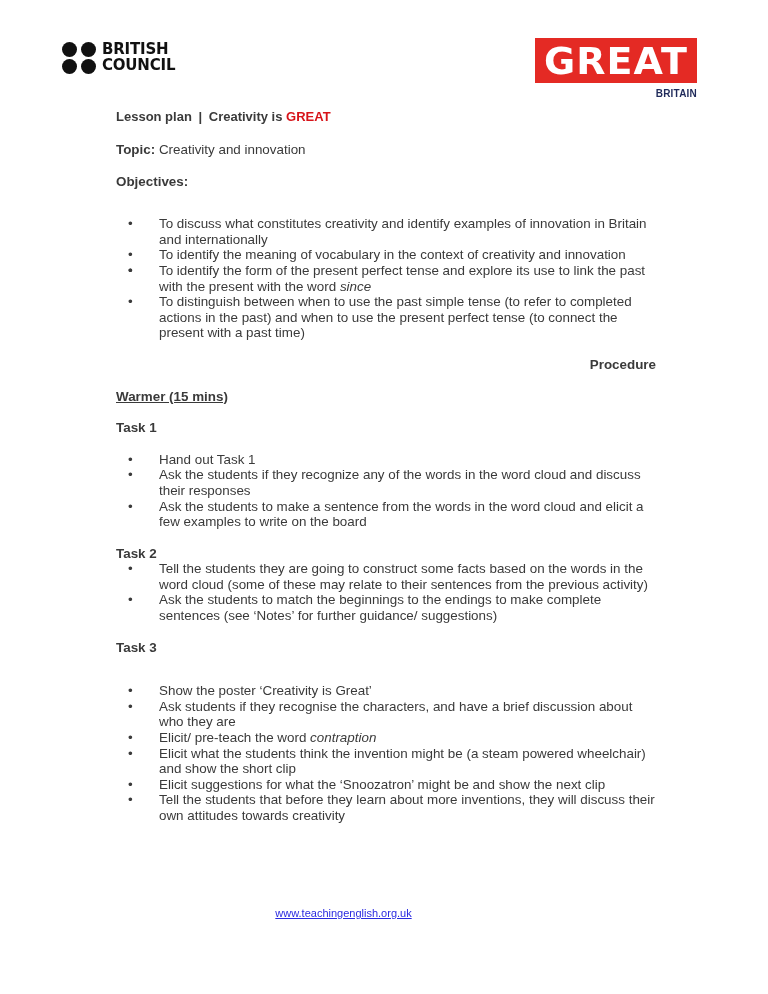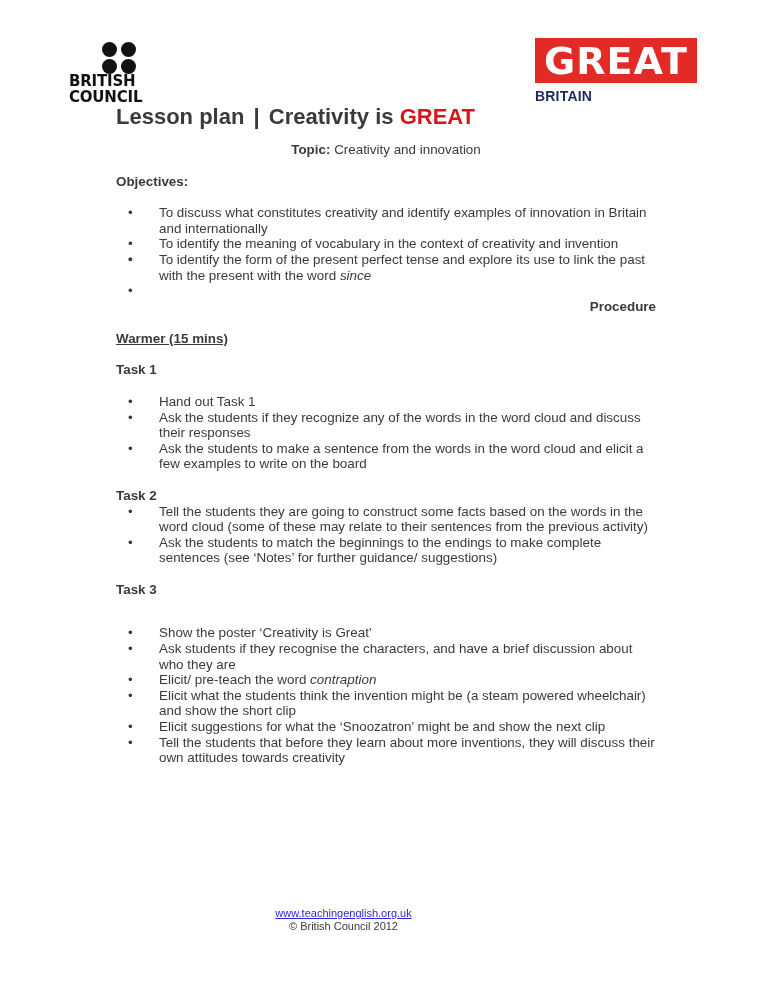--- a/index.html
+++ b/index.html
@@ -16,25 +16,24 @@
       color: #3a3a3a;
     }
     .page {
       position: absolute;
       left: 0; top: 0;
       width: 768px; height: 994px;
     }
     
     .bc-logo {
       position: absolute;
-      left: 69px;
+      left: 62px;
       top: 42px;
       display: flex;
-      align-items: flex-end;
-      flex-direction: column;
+      align-items: flex-start;
     }
     .bc-dots {
       display: grid;
       grid-template-columns: 15px 15px;
       grid-template-rows: 15px 15px;
       gap: 2px 4px;
       margin-right: 6px;
     }
     .bc-dot {
       width: 15px; height: 15px;
@@ -63,46 +62,46 @@
       height: 45px;
       display: flex;
       align-items: center;
       justify-content: center;
       font-family: "DejaVu Sans", sans-serif;
       font-weight: bold;
       font-size: 38px;
       letter-spacing: 1px;
     }
     .great-sub {
-      text-align: left;
+      text-align: right;
       font-family: "Liberation Sans", sans-serif;
       font-weight: bold;
-      font-size: 14px;
+      font-size: 10px;
       color: #1f2a5a;
       margin-top: 5px;
       letter-spacing: 0.2px;
     }
     
     .content {
       position: absolute;
       left: 116px;
       top: 106px;
       width: 540px;
       font-size: 13.4px;
       line-height: 15.6px;
     }
     .title {
-      font-size: 22px;
+      font-size: 13px;
       font-weight: bold;
       color: #3a3a3a;
       margin: 0 0 14px 0;
       line-height: 22px;
     }
     .title .red { color: #d7141a; }
-    .para { margin: 0; text-align: center; }
+    .para { margin: 0; }
     .bold { font-weight: bold; }
     .heading {
       font-weight: bold;
       margin: 0;
     }
     ul.bullets {
       list-style: none;
       padding: 0;
       margin: 0;
     }
@@ -163,28 +162,28 @@
       <span style="margin:0 3px;">|</span>
       <span>Creativity is</span>
       <span class="red">GREAT</span>
     </div>
 
     <p class="para" style="margin-bottom:16px;">
       <span class="bold">Topic:</span>
       <span>Creativity and innovation</span>
     </p>
 
-    <p class="heading" style="margin-bottom:16px;">Objectives:</p>
+    <p class="heading" style="margin-bottom:27px;">Objectives:</p>
 
     <ul class="bullets" style="margin-bottom:16px;">
       <li><span class="dot">•</span><span>To discuss what constitutes creativity and identify examples of innovation in Britain and internationally</span></li>
-      <li><span class="dot">•</span><span>To identify the meaning of vocabulary in the context of creativity and invention</span></li>
+      <li><span class="dot">•</span><span>To identify the meaning of vocabulary in the context of creativity and innovation</span></li>
       <li><span class="dot">•</span></li>
       <li><span class="dot">•</span><span>To identify the form of the present perfect tense and explore its use to link the past with the present with the word </span><em>since</em></li>
-      <li><span class="dot">•</span></li>
+      <li><span class="dot">•</span><span>To distinguish between when to use the past simple tense (to refer to completed actions in the past) and when to use the present perfect tense (to connect the present with a past time)</span></li>
     </ul>
 
     <p class="heading" style="margin-bottom:16px;text-align:right;">Procedure</p>
     <p class="heading" style="margin-bottom:16px;text-decoration:underline;">Warmer (15 mins)</p>
 
     <p class="heading" style="margin-bottom:16px;">Task 1</p>
     <ul class="bullets" style="margin-bottom:16px;">
       <li><span class="dot">•</span><span>Hand out Task 1</span></li>
       <li><span class="dot">•</span><span>Ask the students if they recognize any of the words in the word cloud and discuss their responses</span></li>
       <li><span class="dot">•</span><span>Ask the students to make a sentence from the words in the word cloud and elicit a few examples to write on the board</span></li>
@@ -202,16 +201,15 @@
       <li><span class="dot">•</span><span>Ask students if they recognise the characters, and have a brief discussion about who they are</span></li>
       <li><span class="dot">•</span><span>Elicit/ pre-teach the word </span><em>contraption</em></li>
       <li><span class="dot">•</span><span>Elicit what the students think the invention might be (a steam powered wheelchair) and show the short clip</span></li>
       <li><span class="dot">•</span><span>Elicit suggestions for what the ‘Snoozatron’ might be and show the next clip</span></li>
       <li><span class="dot">•</span><span>Tell the students that before they learn about more inventions, they will discuss their own attitudes towards creativity</span></li>
     </ul>
   </div>
 
   <div class="footer">
     <div><a>www.teachingenglish.org.uk</a></div>
-    <div>© British Council 2012</div>
   </div>
 
 </div>
 
 </body></html>

